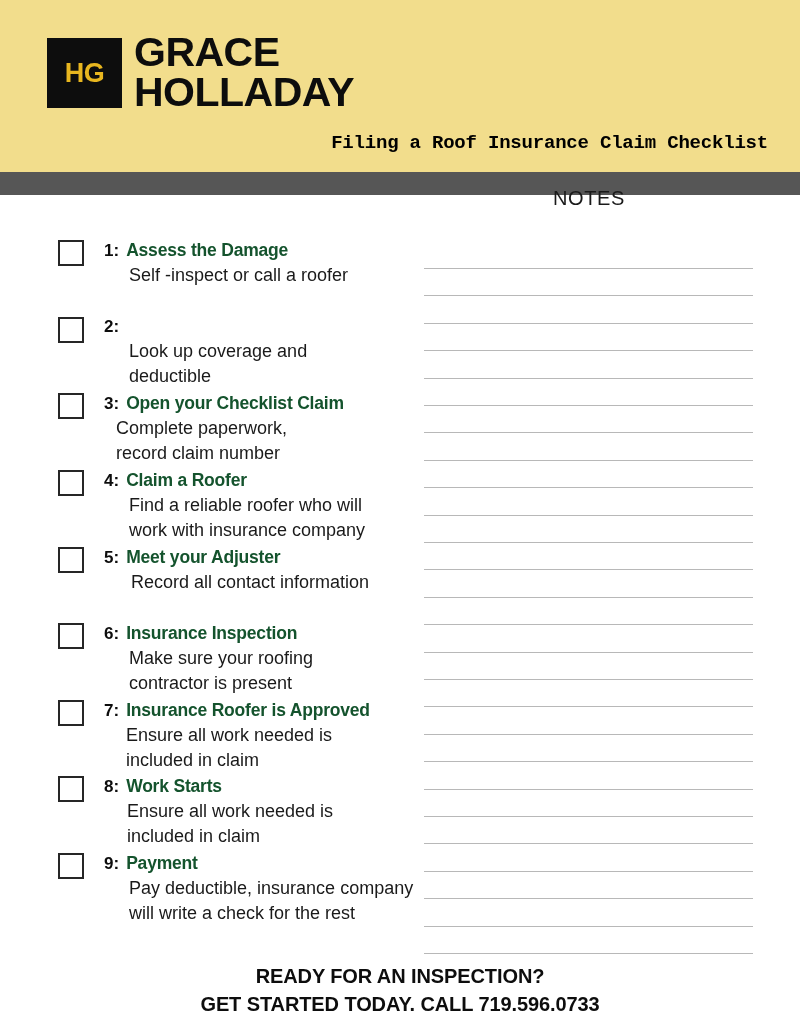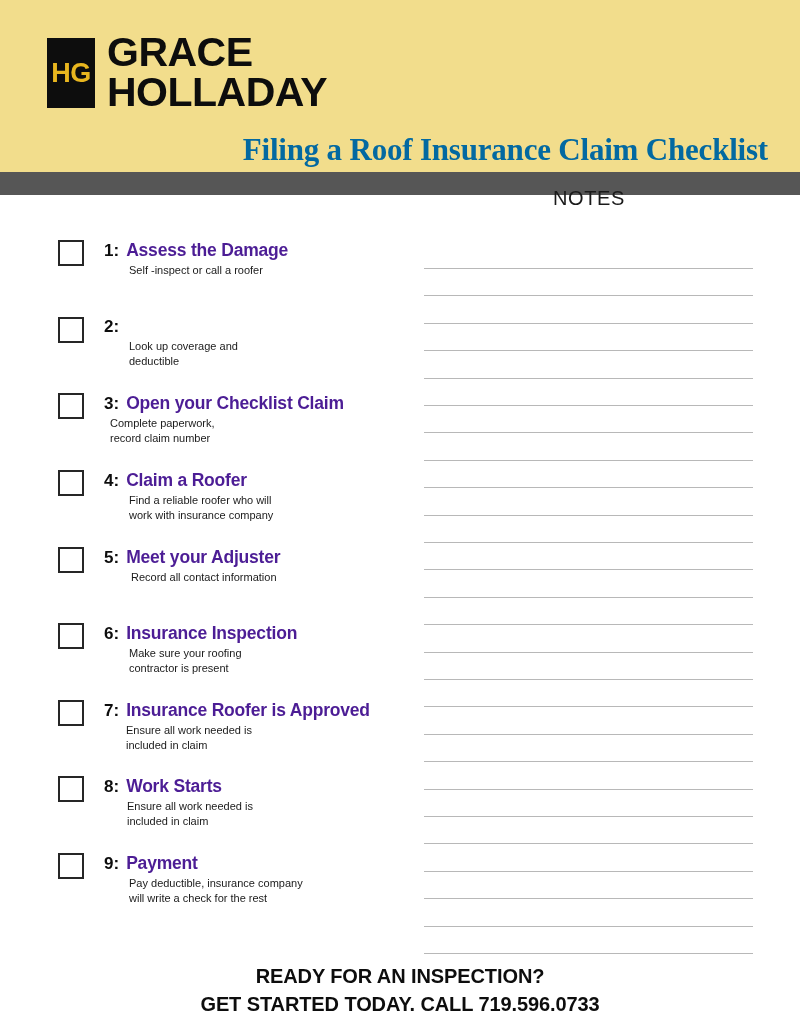--- a/index.html
+++ b/index.html
@@ -25,21 +25,21 @@
     background: #f2dd8c;
   }
   .logo-wrap {
     position: absolute;
     left: 47px;
     top: 38px;
     display: flex;
     align-items: flex-start;
   }
   .logo-mark {
-    width: 48px;
+    width: 75px;
     height: 70px;
     background: #0d0d0d;
     display: flex;
     align-items: center;
     justify-content: center;
     flex: 0 0 auto;
   }
   .logo-mark-text {
     color: #e8b61f;
     font-family: "Liberation Sans", sans-serif;
@@ -58,24 +58,24 @@
     font-weight: bold;
     font-size: 41px;
     line-height: 0.98;
     letter-spacing: -0.5px;
     white-space: nowrap;
   }
   .header-title {
     position: absolute;
     right: 32px;
     top: 132px;
-    font-family: Liberation Serif, serif;
-    font-weight: bold;
-    font-size: 31px;
-    color: #0369a1;
+    font-family: Liberation Mono, monospace;
+    font-weight: bold;
+    font-size: 19px;
+    color: #000000;
     letter-spacing: -0.2px;
     white-space: nowrap;
   }
   .divider-bar {
     position: absolute;
     left: 0;
     top: 172px;
     width: 800px;
     height: 23px;
     background: #565656;
@@ -119,27 +119,27 @@
     font-family: "Liberation Sans", sans-serif;
     font-weight: bold;
     font-size: 17px;
     color: #0d0d0d;
     margin-right: 7px;
   }
   .item-title {
     font-family: "Liberation Sans", sans-serif;
     font-weight: bold;
     font-size: 17.5px;
-    color: #4c1d95;
+    color: #14532d;
     letter-spacing: -0.2px;
   }
   .item-desc {
     font-family: "Liberation Sans", sans-serif;
     font-weight: normal;
-    font-size: 11px;
+    font-size: 18px;
     color: #1a1a1a;
     line-height: 1.38;
     margin-top: 2px;
     margin-left: 25px;
   }
 
   
   .notes-col {
     position: absolute;
     left: 424px;
@@ -222,21 +222,21 @@
         <div class="item-desc" style="margin-left: 25px;">Look up coverage and<br>deductible</div>
       </div>
     </div>
     <div class="check-item" style="top: 198px;">
       <div class="checkbox"></div>
       <div class="item-text">
         <div class="item-head">
           <span class="item-num">3:</span>
           <span class="item-title">Open your Checklist Claim</span>
         </div>
-        <div class="item-desc" style="margin-left: 6px;">Complete paperwork,<br>record claim number</div>
+        <div class="item-desc" style="margin-left: 12px;">Complete paperwork,<br>record claim number</div>
       </div>
     </div>
     <div class="check-item" style="top: 275px;">
       <div class="checkbox"></div>
       <div class="item-text">
         <div class="item-head">
           <span class="item-num">4:</span>
           <span class="item-title">Claim a Roofer</span>
         </div>
         <div class="item-desc" style="">Find a reliable roofer who will<br>work with insurance company</div>

